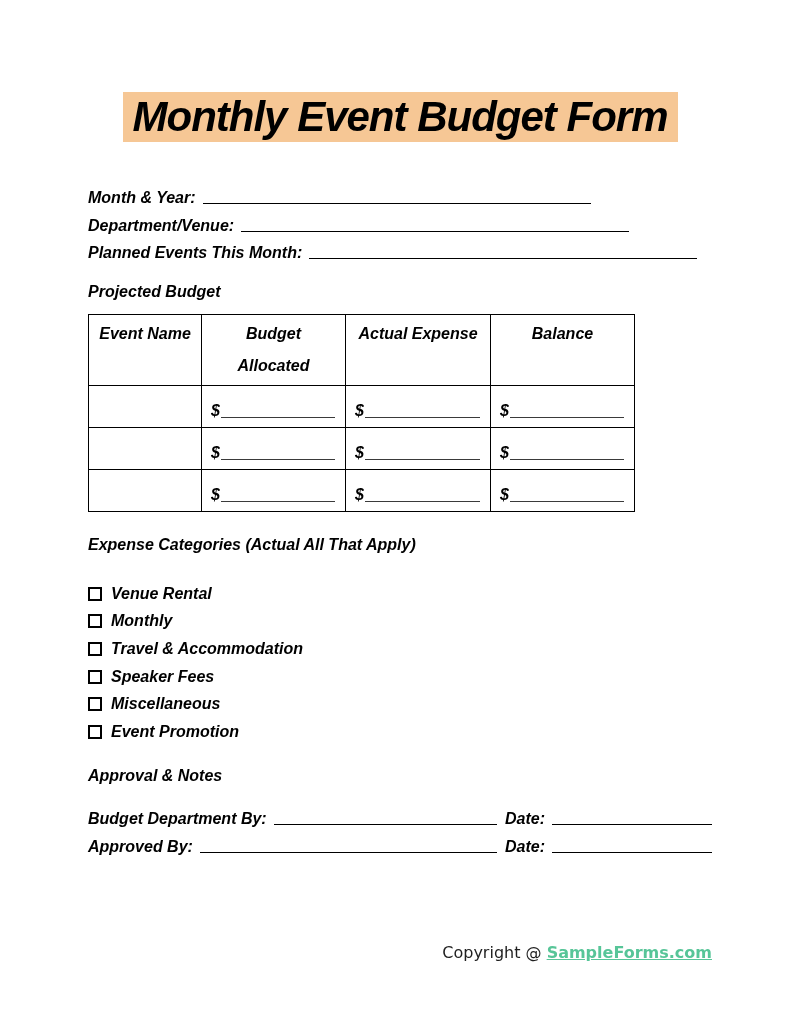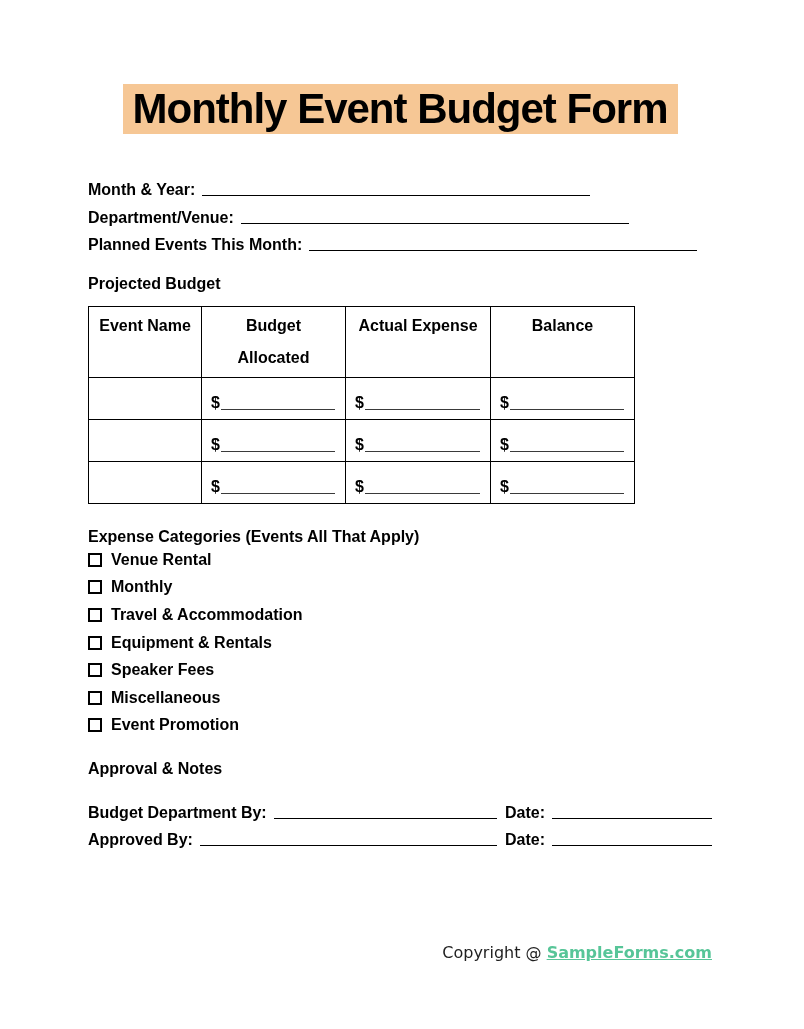--- a/index.html
+++ b/index.html
@@ -7,21 +7,22 @@
   .page {
     width: 804px;
     height: 1029px;
     background: #ffffff;
     font-family: "Liberation Sans", sans-serif;
     color: #000000;
     position: relative;
     overflow: hidden;
   }
   .content {
-    padding: 0 92px 0 88px; 
+    padding: 8px 92px 0 88px; 
+    font-style: italic;
   }
 
   
   .title-wrap {
     padding-top: 84px;
     text-align: center;
   }
   .doc-title {
     display: inline-block;
     background: var(--title-highlight, #F6C795);
@@ -90,21 +91,21 @@
     height: 100%;
   }
   .money-cell .cell-line {
     flex: 1;
     border-bottom: 1px solid #3a3a3a;
     margin: 0 0 2px 1px;
     height: 2px;
   }
 
   
-  .check-list { }
+  .check-list { margin-top: 26px; }
   .check-item {
     display: flex;
     align-items: center;
     height: 27.6px;
     font-size: 16px;
     font-weight: bold;
   }
   .checkbox {
     width: 14px;
     height: 14px;
@@ -250,38 +251,34 @@
           <td>
             <div class="money-cell">
                 <span>$</span>
                 <span class="cell-line"></span>
               </div>
           </td>
         </tr>
       </tbody>
     </table>
 
-    <div class="section-heading heading-expense">Expense Categories (Events All That Apply)</div>
+    <div class="section-heading heading-expense">Expense Categories (Actual All That Apply)</div>
 
     <div class="check-list">
       <div class="check-item">
         <span class="checkbox"></span>
         <span>Venue Rental</span>
       </div>
       <div class="check-item">
         <span class="checkbox"></span>
         <span>Monthly</span>
       </div>
       <div class="check-item">
         <span class="checkbox"></span>
         <span>Travel &amp; Accommodation</span>
-      </div>
-      <div class="check-item">
-        <span class="checkbox"></span>
-        <span>Equipment &amp; Rentals</span>
       </div>
       <div class="check-item">
         <span class="checkbox"></span>
         <span>Speaker Fees</span>
       </div>
       <div class="check-item">
         <span class="checkbox"></span>
         <span>Miscellaneous</span>
       </div>
       <div class="check-item">

